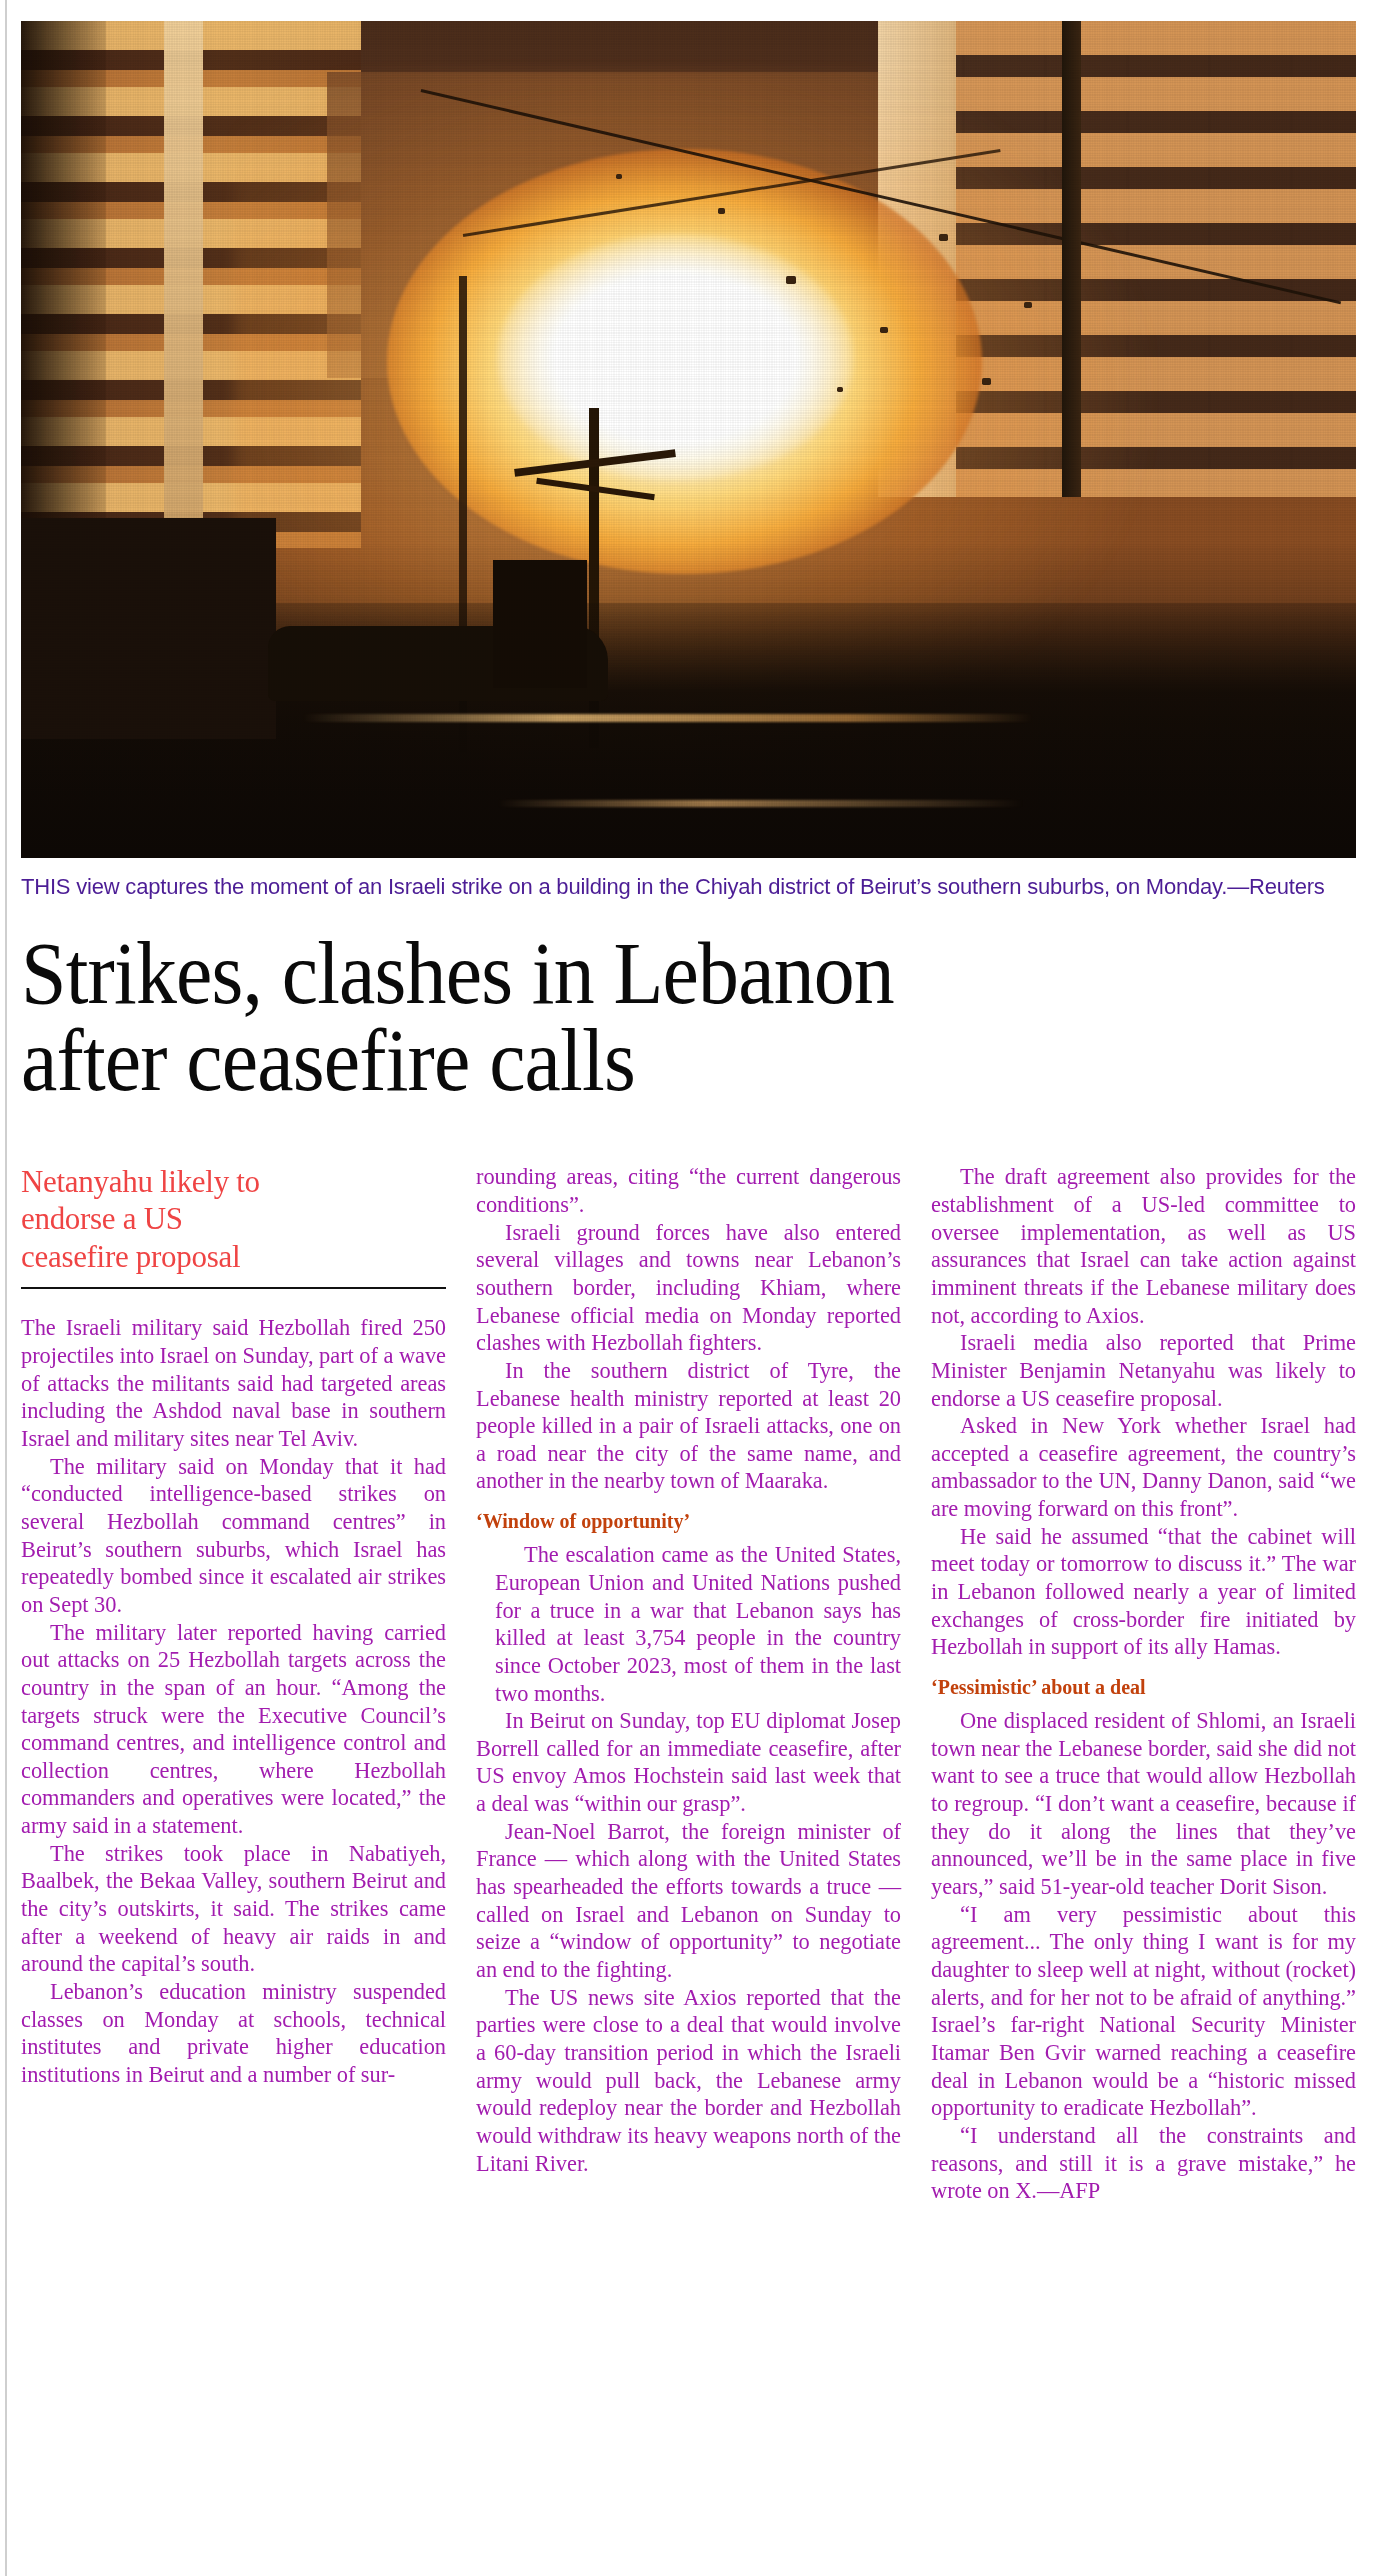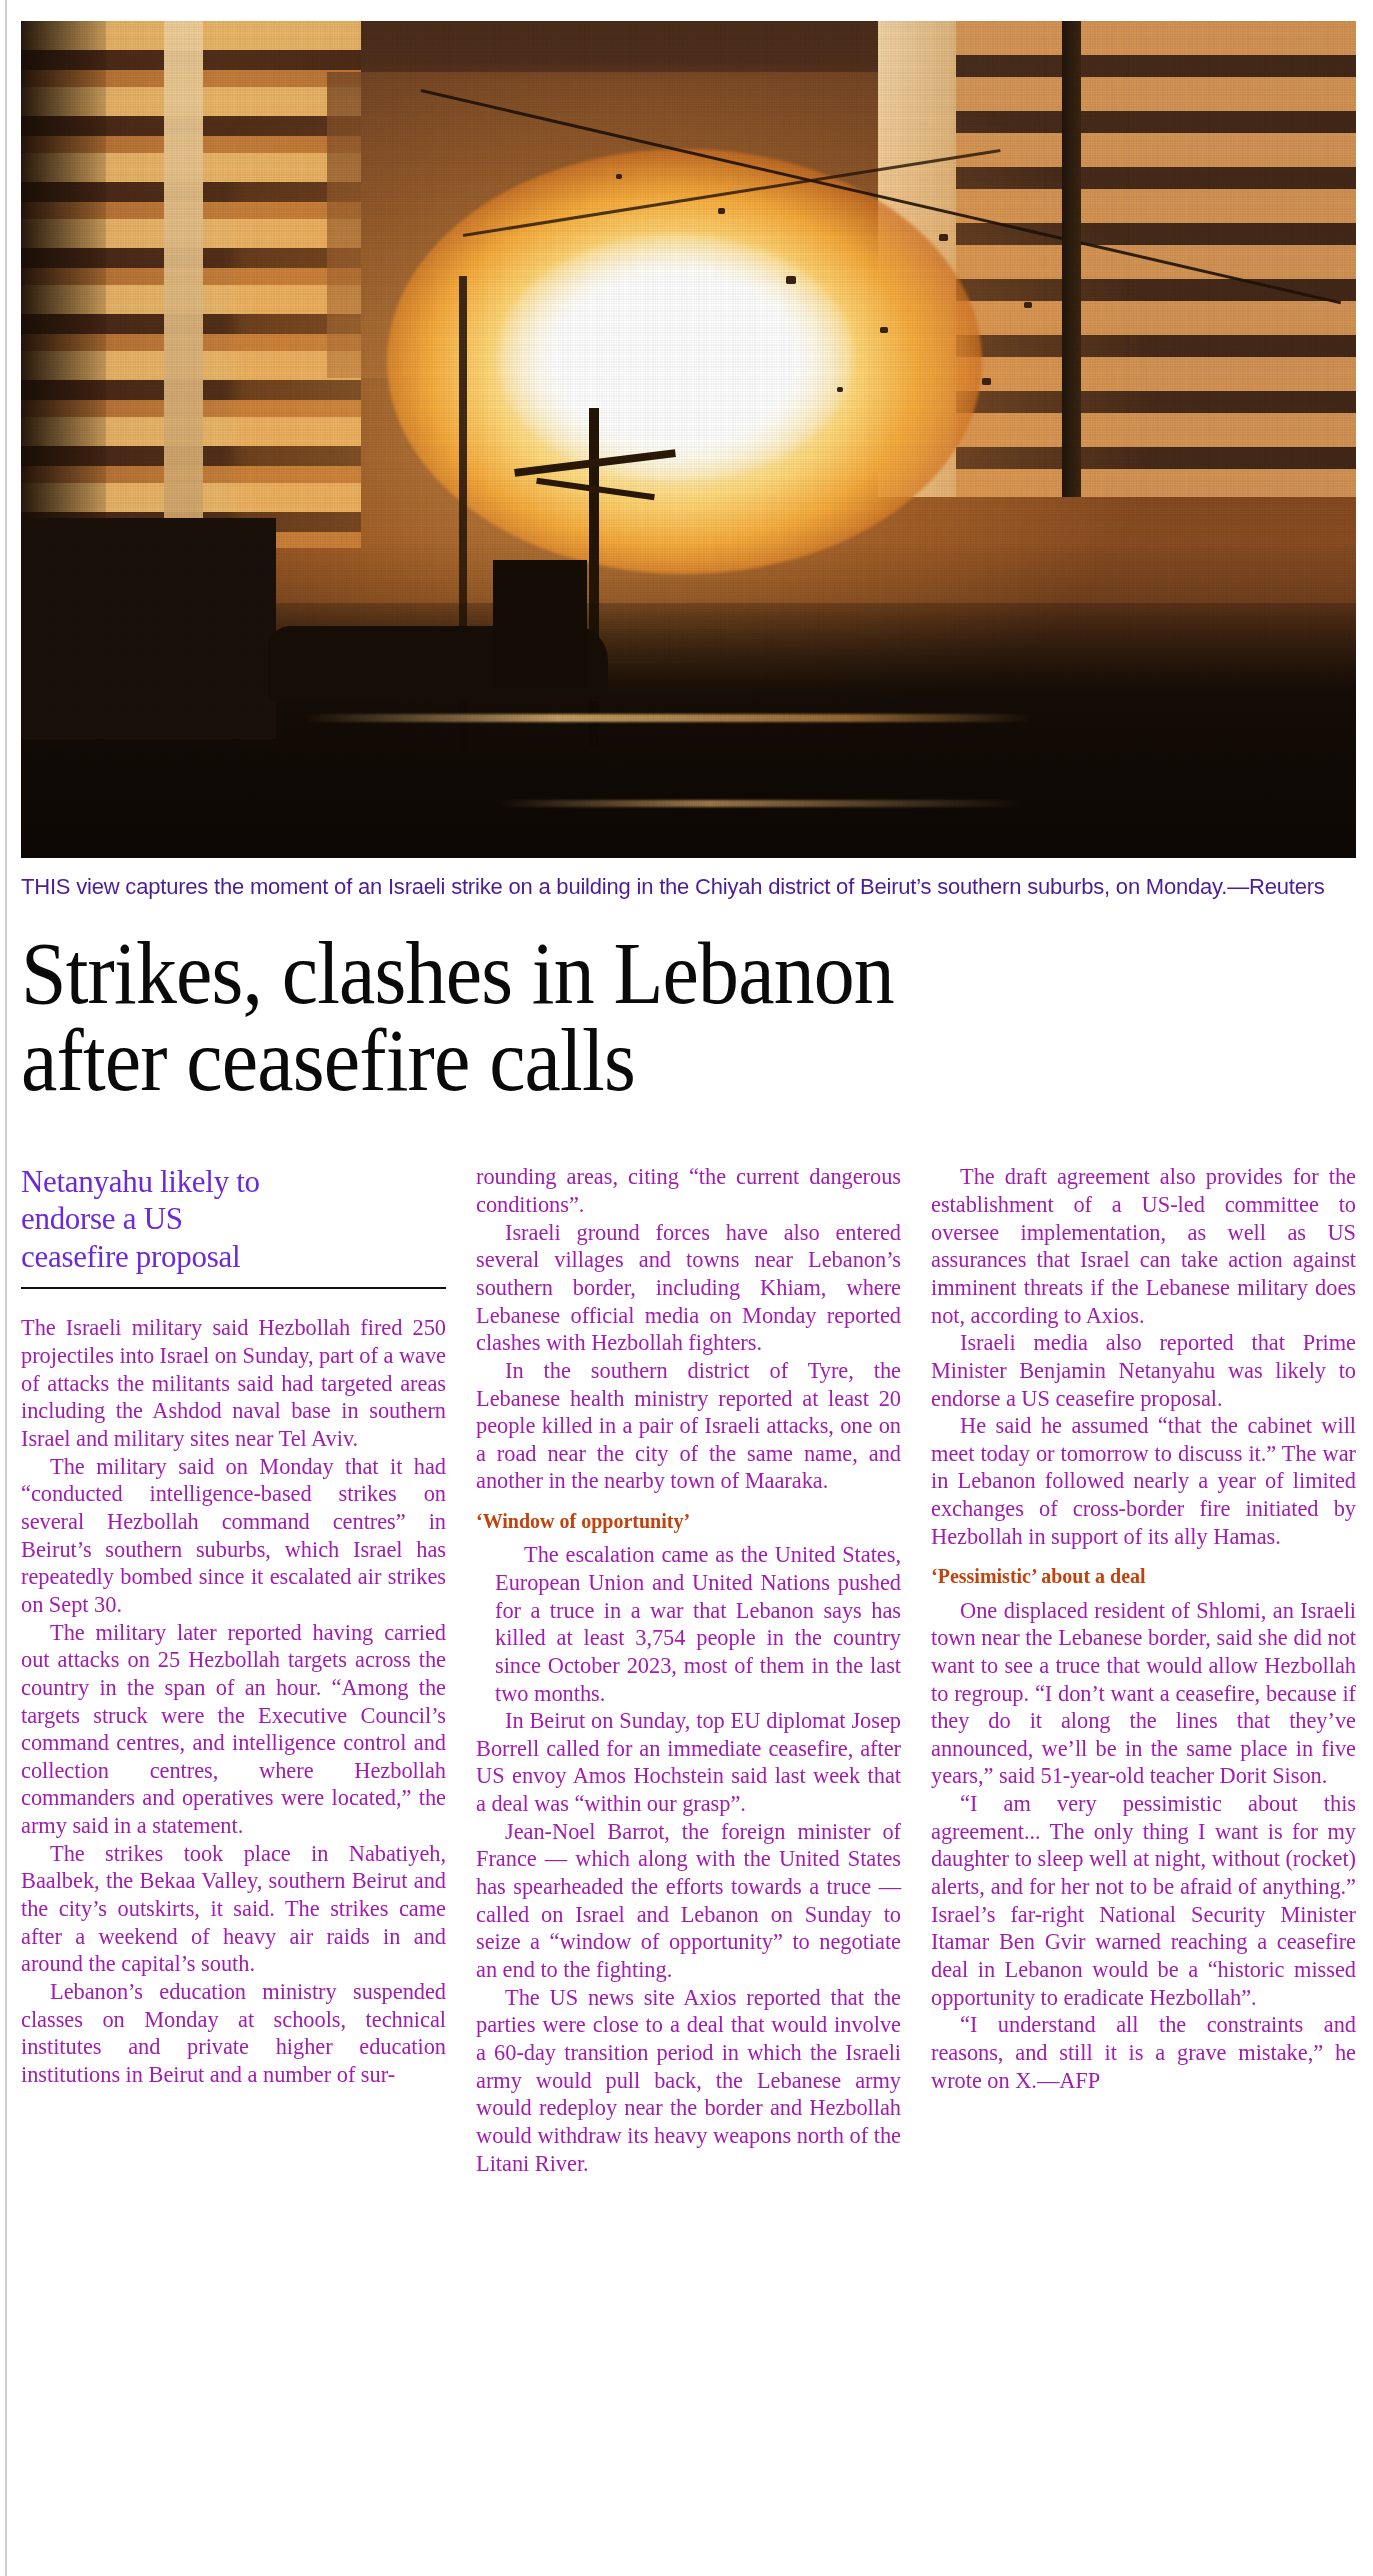--- a/index.html
+++ b/index.html
@@ -208,21 +208,21 @@
     gap: 30px;
     width: 1335px;
   }
   .col { width: 425px; }
 
   .subhead {
     font-family: "Liberation Serif", "DejaVu Serif", serif;
     font-size: 31px;
     line-height: 1.20;
     letter-spacing: -0.3px;
-    color: #6d28d9;
+    color: #ef4444;
     margin: 0 0 12px 0;
   }
   .subhead-rule {
     border-top: 2.6px solid #111;
     width: 425px;
     margin-bottom: 25.5px;
   }
 
   .body p {
     margin: 0;
@@ -324,20 +324,21 @@
         <p>In Beirut on Sunday, top EU diplomat Josep Borrell called for an immediate ceasefire, after US envoy Amos Hochstein said last week that a deal was “within our grasp”.</p>
         <p>Jean-Noel Barrot, the foreign minister of France — which along with the United States has spearheaded the efforts towards a truce — called on Israel and Lebanon on Sunday to seize a “window of opportunity” to negotiate an end to the fighting.</p>
         <p>The US news site Axios reported that the parties were close to a deal that would involve a 60-day transition period in which the Israeli army would pull back, the Lebanese army would redeploy near the border and Hezbollah would withdraw its heavy weapons north of the Litani River.</p>
       </div>
     </div>
 
     <div class="col">
       <div class="body">
         <p class="lead">The draft agreement also provides for the establishment of a US-led committee to oversee implementation, as well as US assurances that Israel can take action against imminent threats if the Lebanese military does not, according to Axios.</p>
         <p>Israeli media also reported that Prime Minister Benjamin Netanyahu was likely to endorse a US ceasefire proposal.</p>
+        <p>Asked in New York whether Israel had accepted a ceasefire agreement, the country’s ambassador to the UN, Danny Danon, said “we are moving forward on this front”.</p>
         <p>He said he assumed “that the cabinet will meet today or tomorrow to discuss it.” The war in Lebanon followed nearly a year of limited exchanges of cross-border fire initiated by Hezbollah in support of its ally Hamas.</p>
         <div class="xhead">‘Pessimistic’ about a deal</div>
         <p class="noind" style="text-indent:29px;">One displaced resident of Shlomi, an Israeli town near the Lebanese border, said she did not want to see a truce that would allow Hezbollah to regroup. “I don’t want a ceasefire, because if they do it along the lines that they’ve announced, we’ll be in the same place in five years,” said 51-year-old teacher Dorit Sison.</p>
         <p>“I am very pessimistic about this agreement... The only thing I want is for my daughter to sleep well at night, without (rocket) alerts, and for her not to be afraid of anything.” Israel’s far-right National Security Minister Itamar Ben Gvir warned reaching a ceasefire deal in Lebanon would be a “historic missed opportunity to eradicate Hezbollah”.</p>
         <p>“I understand all the constraints and reasons, and still it is a grave mistake,” he wrote on X.—AFP</p>
       </div>
     </div>
 
   </div>
 </div>

